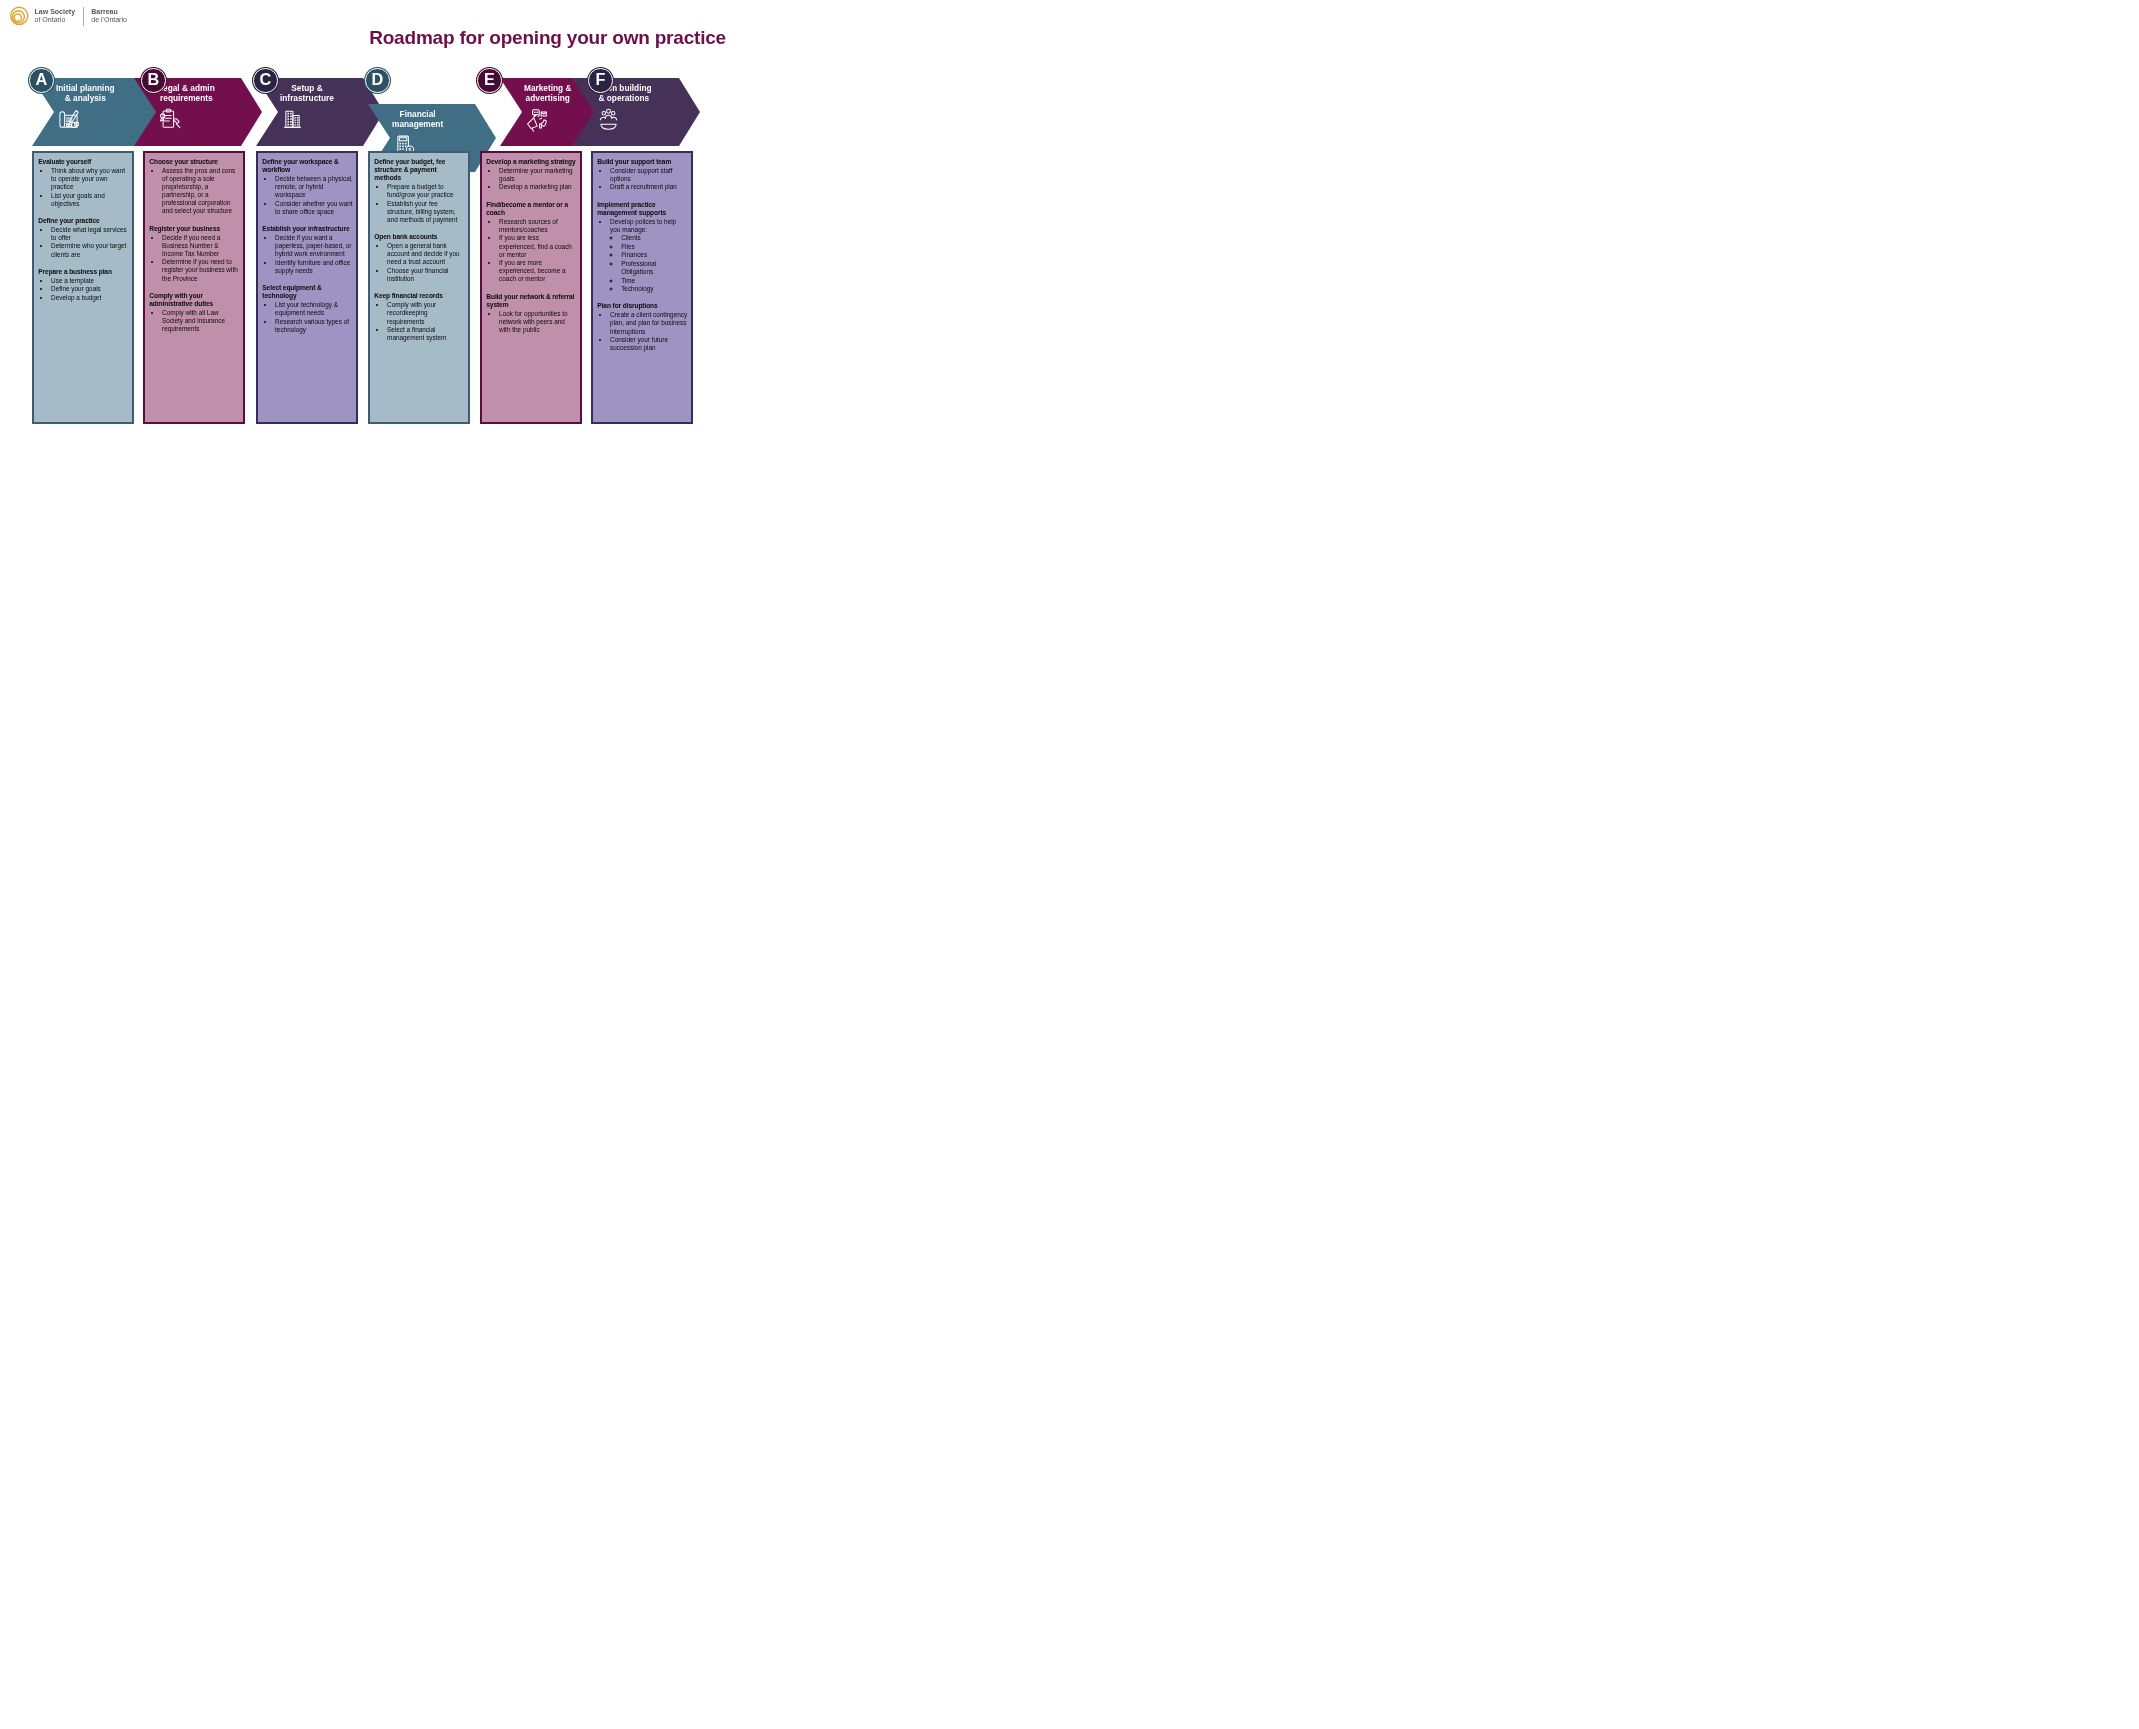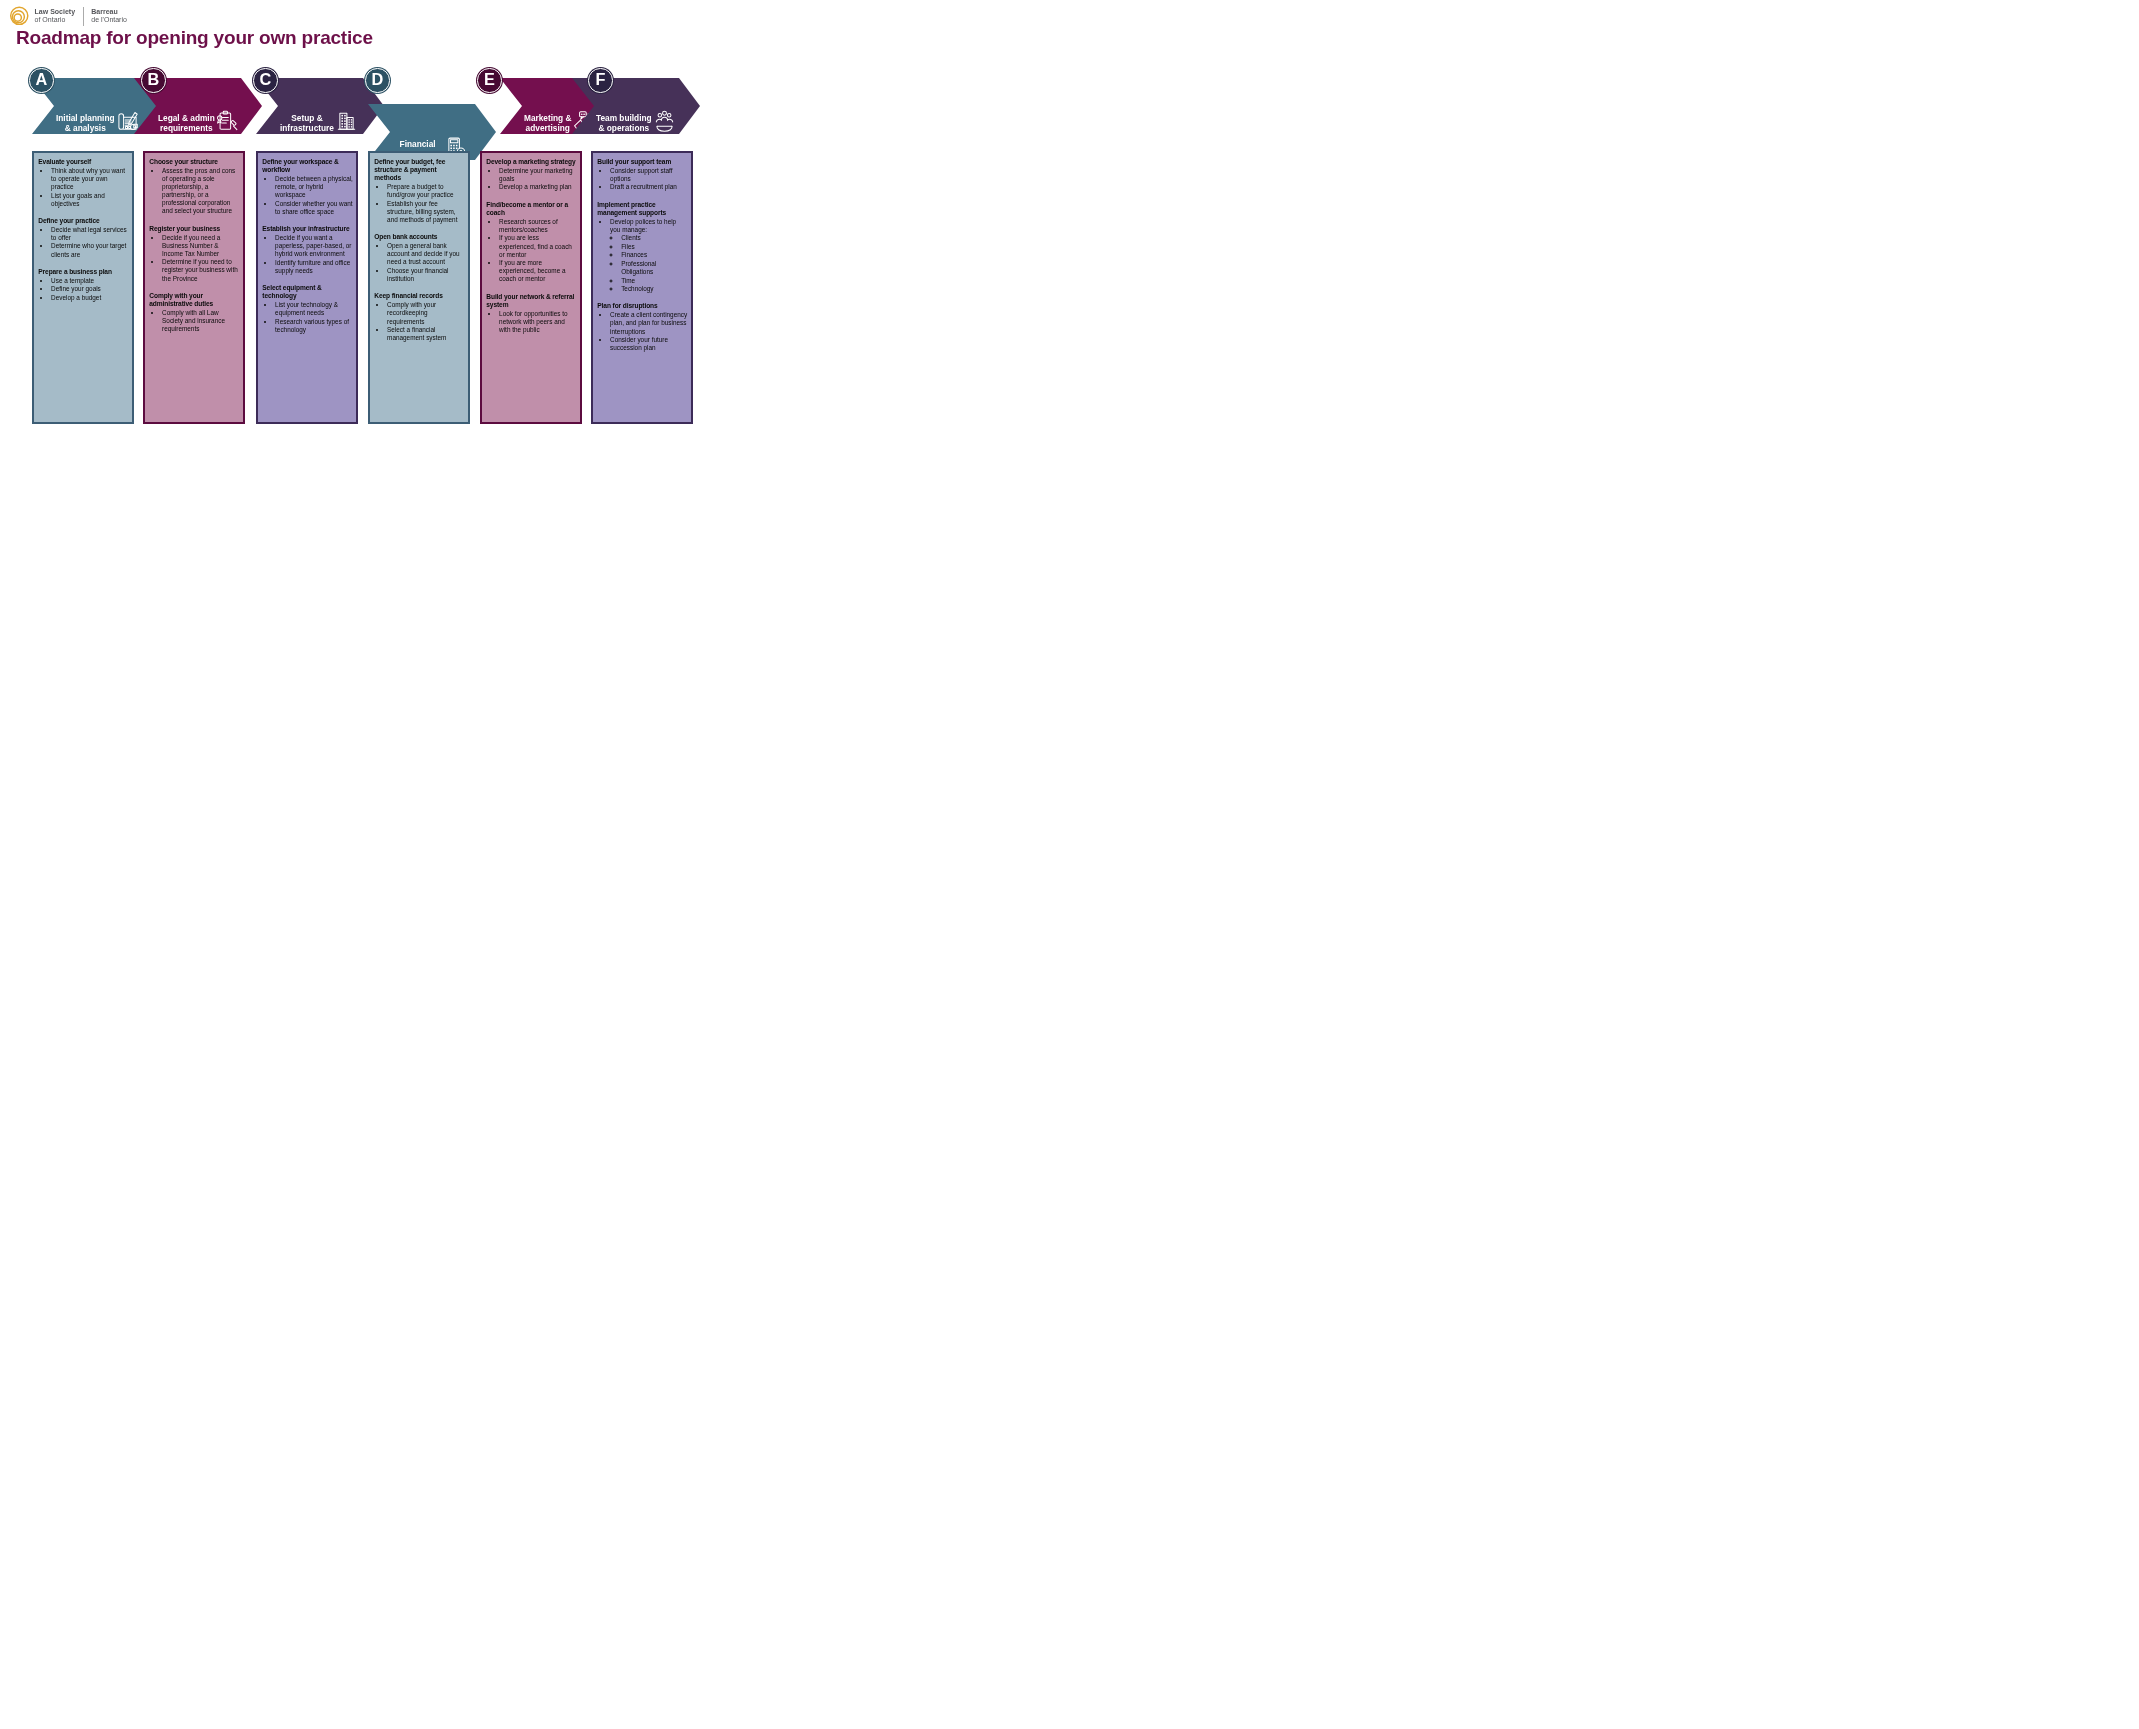--- a/index.html
+++ b/index.html
@@ -6,26 +6,26 @@
   .stage{position:relative;width:726px;height:432px;background:#fff;overflow:hidden;}
 
   
   .logo{position:absolute;left:9.4px;top:6px;display:flex;align-items:center;gap:4.7px;}
   .rings{width:20.5px;height:20.5px;display:block;}
   .logo-text{font-size:7px;line-height:1.16;display:flex;flex-direction:column;}
   .logo-text b{font-weight:bold;}
   .logo-divider{width:0.9px;height:19px;background:#ABABAB;margin:0 3px;}
 
   
-  h1.title{position:absolute;left:16px;right:0;top:27px;margin:0;text-align:left;
+  h1.title{position:absolute;left:16px;right:0;top:27px;margin:0;text-align:right;
            font-size:19px;font-weight:bold;letter-spacing:-0.2px;}
 
   
-  .arrow{position:absolute;top:78px;width:128px;height:56px;box-sizing:border-box;
-         display:flex;flex-direction:row;align-items:flex-end;padding:6.4px 12px 0 24px;
+  .arrow{position:absolute;top:78px;width:128px;height:68px;box-sizing:border-box;
+         display:flex;flex-direction:column;align-items:flex-start;padding:6.4px 12px 0 24px;
          background:var(--band);
          clip-path:polygon(0 0,107px 0,128px 50%,107px 100%,0 100%,22px 50%);}
   .arrow-title{color:#fff;font-weight:bold;font-size:8.3px;line-height:1.18;text-align:center;white-space:pre-line;}
   .arrow-icon{margin-top:3.4px;width:25px;height:25px;}
   .arrow-icon svg{width:100%;height:100%;}
   .iconfill{fill:var(--band);}
 
   
   .badge{position:absolute;top:67px;width:27px;height:27px;border-radius:50%;
          background:var(--badge);display:flex;align-items:center;justify-content:center;z-index:3;}

